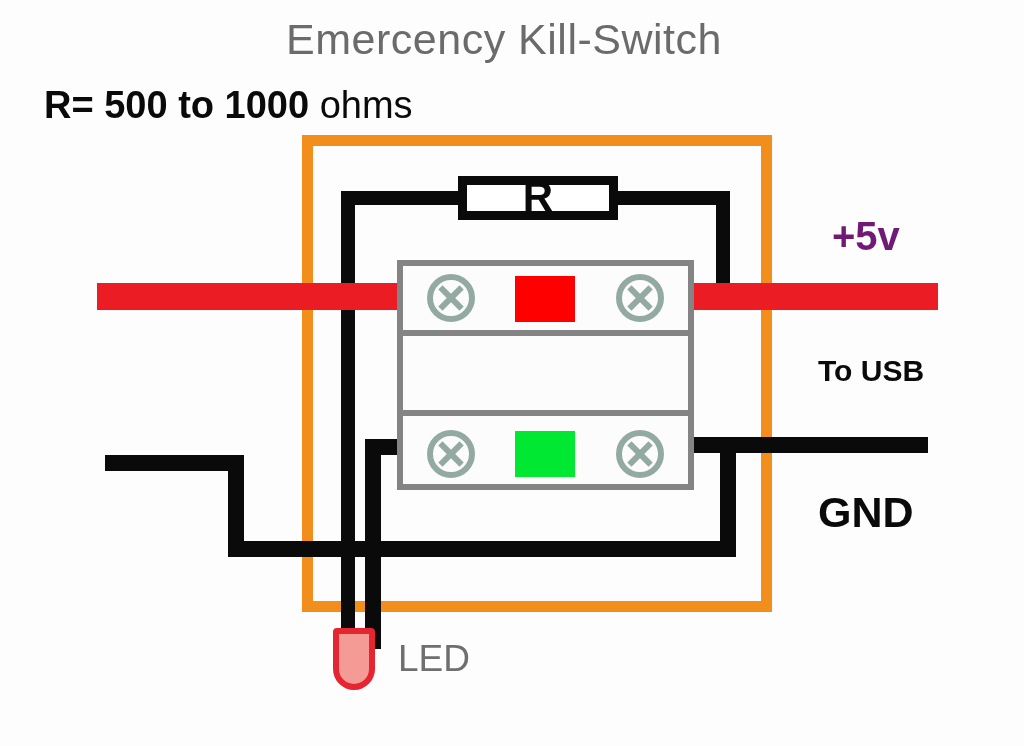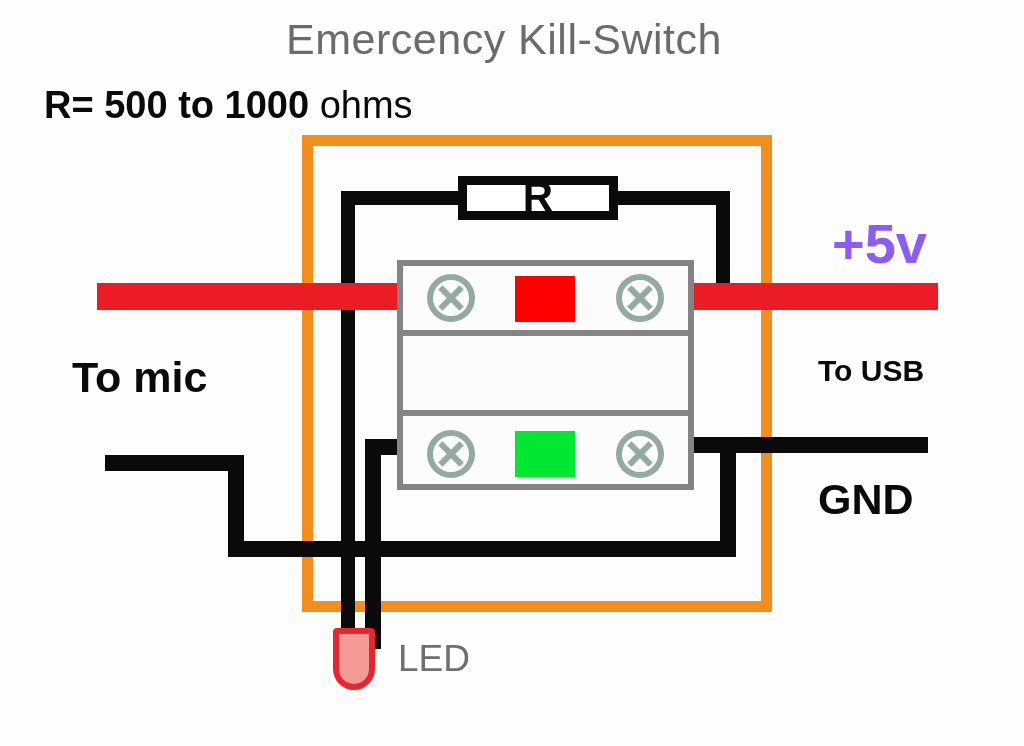--- a/index.html
+++ b/index.html
@@ -21,23 +21,23 @@
     left: 0; top: 18px; width: 1024px; text-align: center;
     font-size: 43px; color: #6b6b6b; font-weight: 400;
     letter-spacing: 0.5px;
   }
   #title-inner { display: inline-block; transform: translateX(-8px); }
 
   #rvalue-wrap { left: 44px; top: 86px; font-size: 38px; color: #0a0a0a; }
   #rvalue-bold { font-weight: 700; }
   #rvalue-unit { font-weight: 400; }
 
-  #label-5v   { left: 832px; top: 216px; font-size: 56px; font-weight: 700; color: #8b5cf6; }
+  #label-5v   { left: 832px; top: 216px; font-size: 40px; font-weight: 700; color: #701a75; }
   #label-usb  { left: 818px; top: 356px; font-size: 30px; font-weight: 700; color: #0a0a0a; }
-  #label-gnd  { left: 818px; top: 478px; font-size: 43px; font-weight: 700; color: #0a0a0a; }
+  #label-gnd  { left: 818px; top: 491px; font-size: 43px; font-weight: 700; color: #0a0a0a; }
   #label-mic  { left: 72px;  top: 356px; font-size: 43px; font-weight: 700; color: #0a0a0a; }
   #label-led  { left: 398px; top: 640px; font-size: 37px; font-weight: 400; color: #6f6f6f; }
 
   
   #enclosure {
     position: absolute;
     left: 302px; top: 135px;
     width: 470px; height: 477px;
     border: 11px solid #f28e1c;
     box-sizing: border-box;
@@ -179,15 +179,14 @@
     <div class="rocker" id="rocker-red"></div>
     <div class="rocker" id="rocker-green"></div>
   </div>
 
   <div id="led"></div>
   <div class="txt" id="label-led">LED</div>
 
   <div class="txt" id="label-5v">+5v</div>
   <div class="txt" id="label-usb">To USB</div>
   <div class="txt" id="label-gnd">GND</div>
-  <div class="txt" id="label-mic">To mic</div>
 
 </div>
 
 </body></html>

